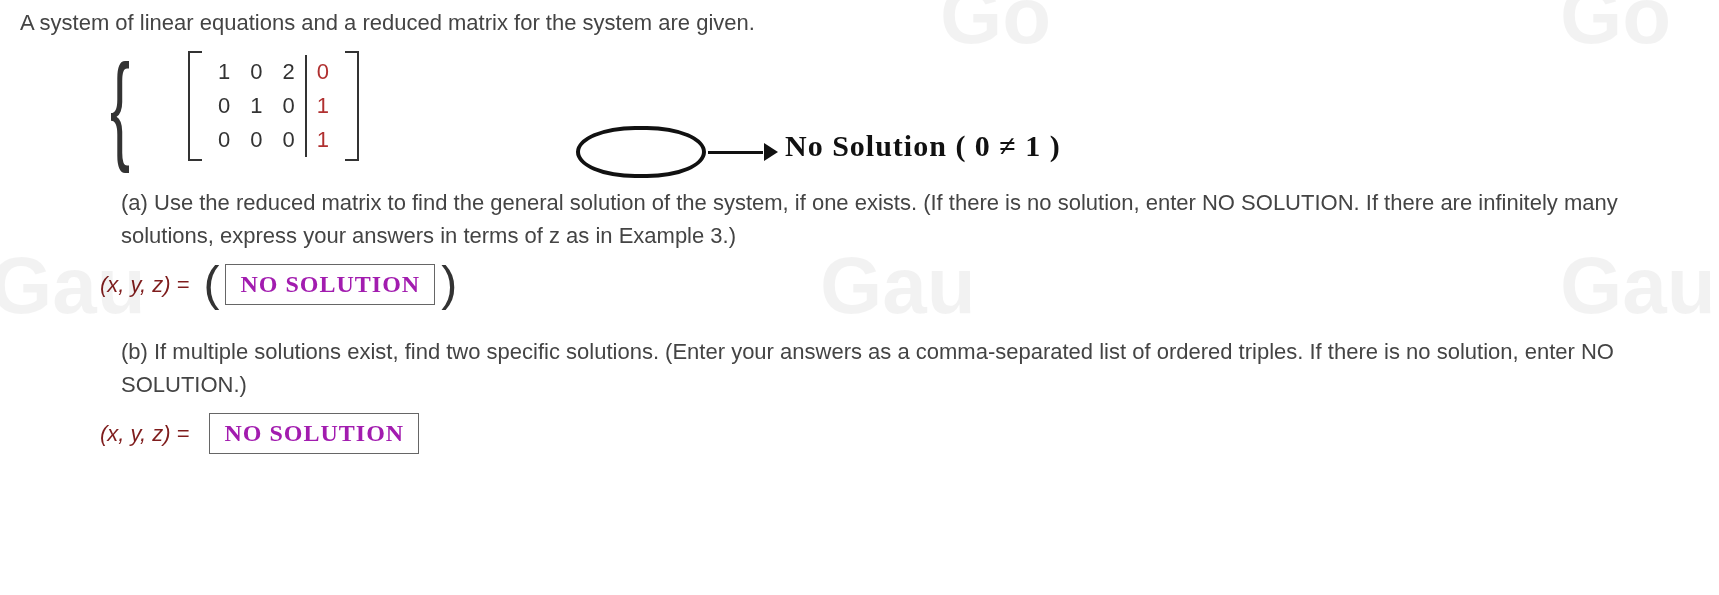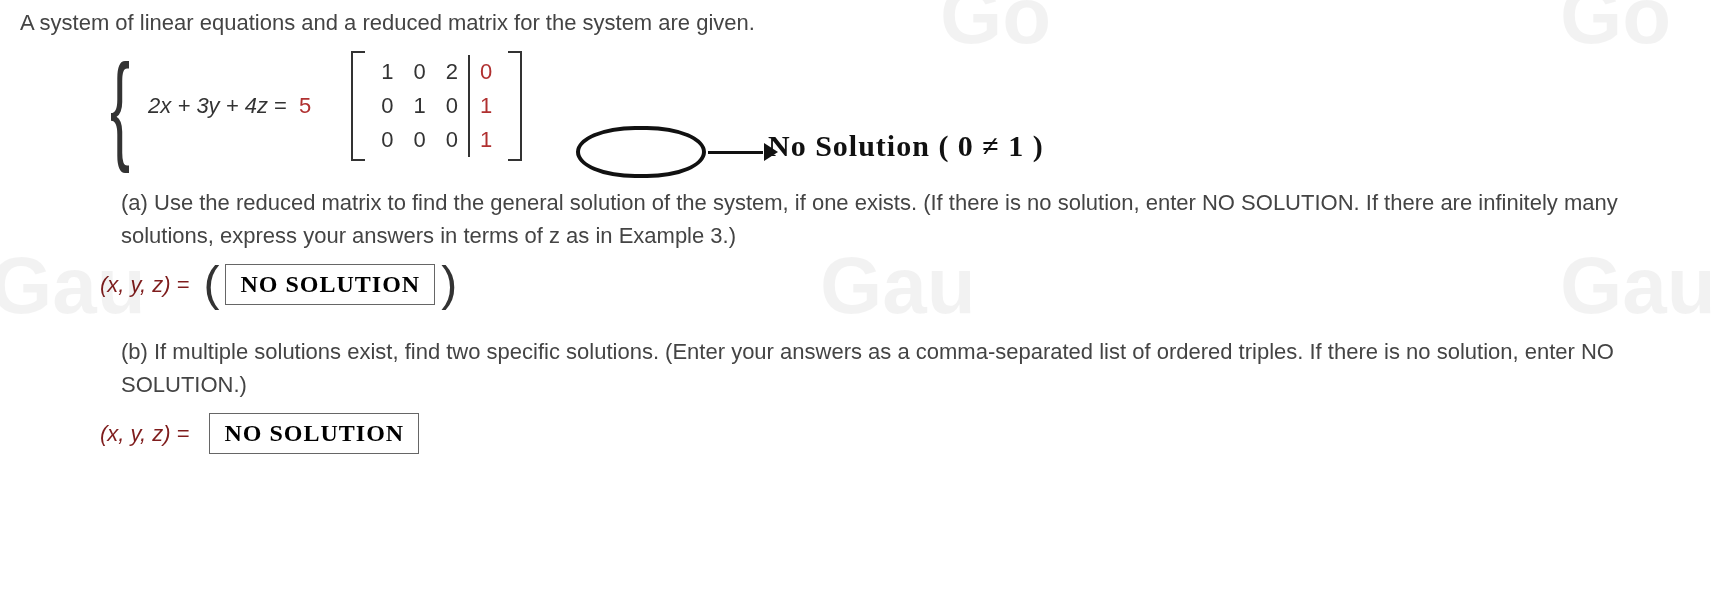--- a/index.html
+++ b/index.html
@@ -92,21 +92,21 @@
     .arrow::after {
       content: "";
       position: absolute;
       right: 0; top: 2px;
       border-left: 14px solid #111;
       border-top: 9px solid transparent;
       border-bottom: 9px solid transparent;
     }
     .hand-note {
       position: absolute;
-      left: 668px;
+      left: 685px;
       top: 78px;
       font-family: "Comic Sans MS", "Segoe Script", cursive;
       font-size: 30px;
       font-weight: 600;
       color: #111;
       letter-spacing: 1px;
     }
     .part { margin-left: 101px; margin-bottom: 12px; line-height: 1.5; }
     .answer-line {
       margin-left: 80px;
@@ -121,21 +121,21 @@
       border: 1.5px solid #666;
       padding: 6px 14px;
       margin: 0 6px;
       min-width: 100px;
       text-align: center;
     }
     .hand-ans {
       font-family: "Comic Sans MS", "Segoe Script", cursive;
       font-size: 24px;
       font-weight: 700;
-      color: #000000;
+      color: #a21caf;
       letter-spacing: 1px;
     }
     .watermark {
       position: absolute;
       font-size: 80px;
       font-weight: 700;
       color: rgba(0,0,0,0.05);
       pointer-events: none;
       font-family: Arial, sans-serif;
     }
@@ -158,21 +158,20 @@
 <div class="watermark wm5">th</div>
 <div class="watermark wm6">th</div>
 <div class="watermark wm7">Go</div>
 <div class="watermark wm8">Go</div>
 
 <div class="intro">A system of linear equations and a reduced matrix for the system are given.</div>
 
 <div class="eq-block">
   <div class="brace">{</div>
   <div class="equations">
-    <div class="row"><span>2x + 3y + 4z</span> <span class="eqsign">=</span> <span class="rhs">5</span></div>
   </div>
 
   <div class="matrix-wrap">
     <div class="bracket left"></div>
     <div class="matrix-body">
       <div class="mcol">
           <span>1</span>
           <span>0</span>
           <span>0</span>
         </div>

